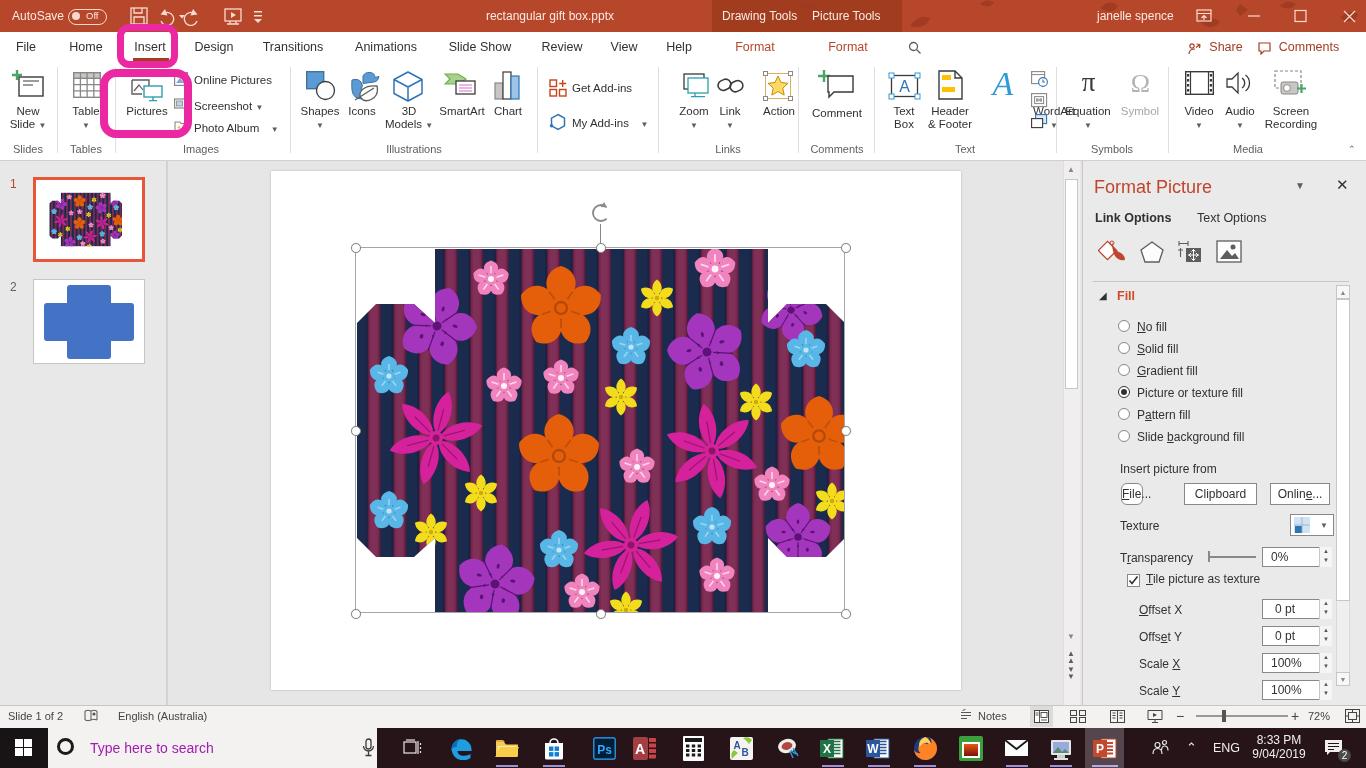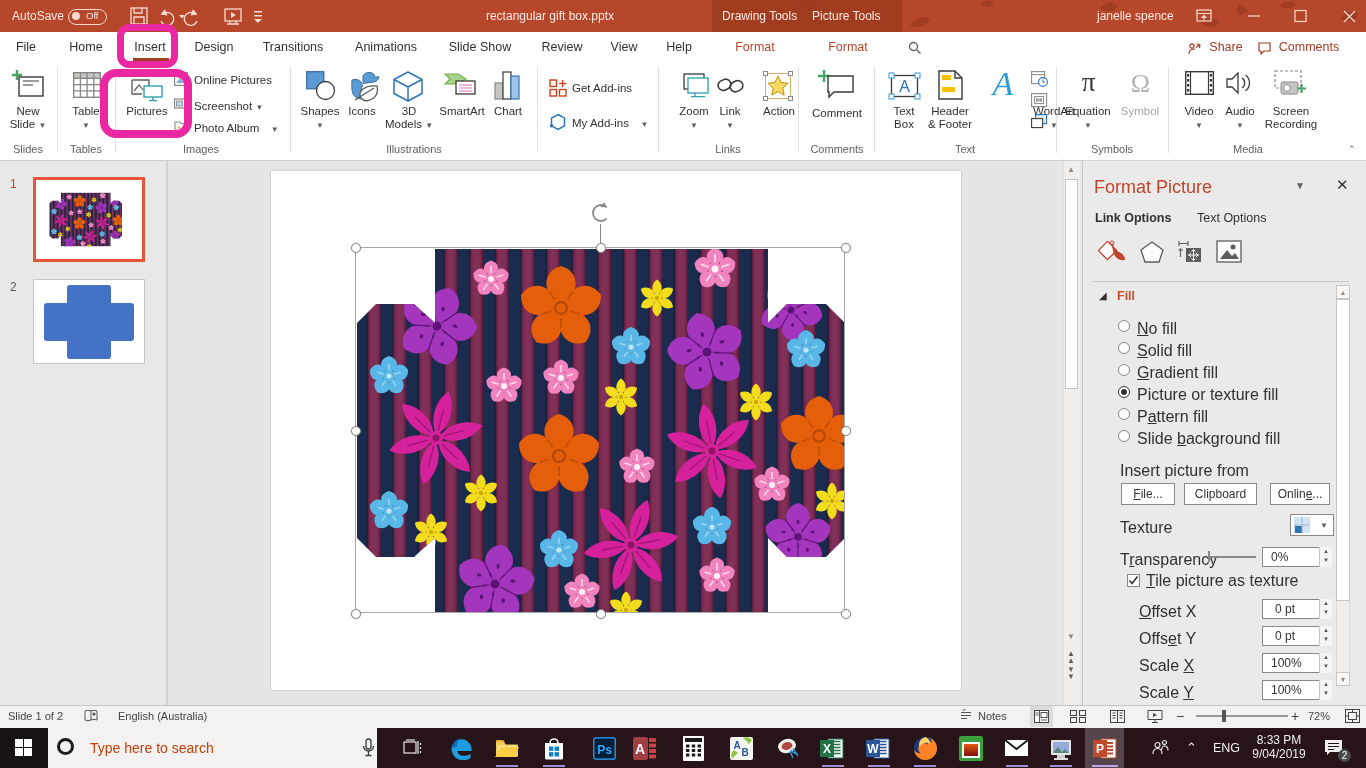--- a/index.html
+++ b/index.html
@@ -24,21 +24,21 @@
   #leftpanel{left:0;top:161px;width:166px;height:544px;background:#e8e8e8;}
   #lpdiv{left:166px;top:161px;width:2px;height:544px;background:#d4d2d0;}
   #canvas{left:168px;top:161px;width:894px;height:544px;background:#e6e6e6;}
   #slide{left:271px;top:171px;width:690px;height:519px;background:#ffffff;box-shadow:0 0 2px rgba(0,0,0,.25);}
   #vscroll{left:1063px;top:161px;width:17px;height:544px;background:#f0efee;border-left:1px solid #e1dfdd;box-sizing:border-box;}
   #rpanel{left:1082px;top:161px;width:284px;height:544px;background:#eaeaea;border-left:1px solid #c8c6c4;box-sizing:border-box;}
   
   .handle{position:absolute;width:8px;height:8px;border-radius:50%;background:#ffffff;border:1px solid #8a8886;box-shadow:0 0 1px rgba(0,0,0,.3);}
   
   .radio{position:absolute;width:12px;height:12px;border-radius:50%;border:1px solid #8a8886;background:#fff;box-sizing:border-box;}
-  .rp-lbl{position:absolute;font-size:16px;color:#323130;white-space:nowrap;}
+  .rp-lbl{position:absolute;font-size:12px;color:#323130;white-space:nowrap;}
   .valbox{position:absolute;width:72px;height:20px;background:#fff;border:1px solid #8a8886;box-sizing:border-box;font-size:12px;color:#323130;text-align:center;line-height:18px;}
   .spin{position:absolute;width:13px;height:20px;background:#f5f5f5;border-left:1px solid #c8c6c4;box-sizing:border-box;font-size:6px;color:#555;text-align:center;line-height:9px;}
   .btn{position:absolute;height:22px;background:#ffffff;border:1px solid #8a8886;box-sizing:border-box;font-size:12px;color:#323130;text-align:center;line-height:20px;}
   
   #statusbar{left:0;top:705px;width:1366px;height:23px;background:#f3f2f1;border-top:1px solid #c8c6c4;box-sizing:border-box;font-size:11px;color:#444;}
   
   #taskbar{left:0;top:728px;width:1366px;height:40px;background:#261419;}
   .tlabel{color:#ffffff;font-size:12px;}
 </style></head>
 <body>
@@ -589,21 +589,21 @@
   <div class="radio" style="left:1118px;top:364px;"></div>
     <div class="rp-lbl" style="left:1137px;top:364px;"><u>G</u>radient fill</div>
   <div class="radio" style="left:1118px;top:386px;border-color:#323130;"></div>
   <div class="abs" style="left:1121px;top:389px;width:6px;height:6px;border-radius:50%;background:#323130;"></div>
   <div class="rp-lbl" style="left:1137px;top:386px;">Picture or texture fill</div>
   <div class="radio" style="left:1118px;top:408px;"></div>
     <div class="rp-lbl" style="left:1137px;top:408px;">P<u>a</u>ttern fill</div>
   <div class="radio" style="left:1118px;top:430px;"></div>
     <div class="rp-lbl" style="left:1137px;top:430px;">Slide <u>b</u>ackground fill</div>
   <div class="rp-lbl" style="left:1120px;top:462px;">Insert picture from</div>
-  <div class="btn" style="left:1121px;top:483px;width:54px;"><u>F</u>ile...</div>
+  <div class="btn" style="left:1121px;top:483px;width:22px;border-radius:6px;"><u>F</u>ile...</div>
   <div class="btn" style="left:1184px;top:483px;width:73px;">Clipboard</div>
   <div class="btn" style="left:1270px;top:483px;width:60px;">Onlin<u>e</u>...</div>
   <div class="rp-lbl" style="left:1120px;top:519px;">Texture</div>
   <div class="abs" style="left:1290px;top:514px;width:44px;height:22px;background:#fff;border:1px solid #8a8886;box-sizing:border-box;"></div>
   <svg class="abs" style="left:1294px;top:517px;" width="16" height="16" viewBox="0 0 16 16">
       <rect width="16" height="16" fill="#cfe3f5"></rect>
       <rect x="1" y="9" width="7" height="7" fill="#2e75b6"></rect>
       <path d="M0,8 h16 M8,0 v16" stroke="#9ab" stroke-width="0.8"></path>
     </svg>
   <div class="abs" style="left:1320px;top:521px;color:#605e5c;font-size:8px;">▼</div>
@@ -683,21 +683,21 @@
   <svg class="abs" style="left:15px;top:739px;" width="17" height="17" viewBox="0 0 17 17">
       <g fill="#fff">
         <rect width="8" height="8"></rect>
         <rect x="9" width="8" height="8"></rect>
         <rect y="9" width="8" height="8"></rect>
         <rect x="9" y="9" width="8" height="8"></rect>
       </g>
     </svg>
   <div class="abs" style="left:48px;top:728px;width:329px;height:40px;background:#f3f2f1;"></div>
   <div class="abs" style="left:57px;top:738px;width:17px;height:17px;border:3px solid #1a1a1a;border-radius:50%;box-sizing:border-box;"></div>
-  <div class="abs" style="left:90px;top:740px;font-size:14px;color:#c2410c;">Type here to search</div>
+  <div class="abs" style="left:90px;top:740px;font-size:14px;color:#a21caf;">Type here to search</div>
   <svg class="abs" style="left:362px;top:738px;" width="13" height="19" viewBox="0 0 13 19">
       <g fill="none" stroke="#3a3a3a" stroke-width="1.3">
         <rect x="4" y="1" width="5" height="10" rx="2.5"></rect>
         <path d="M1.5,8 a5,5 0 0 0 10,0 M6.5,13 v4 M3.5,17.5 h6"></path>
       </g>
     </svg>
 
   <svg class="abs" style="left:403px;top:739px;" width="19" height="17" viewBox="0 0 19 17">
       <g fill="none" stroke="#e8e6e3" stroke-width="1.2">
         <rect x="1" y="3" width="12" height="11"></rect>

